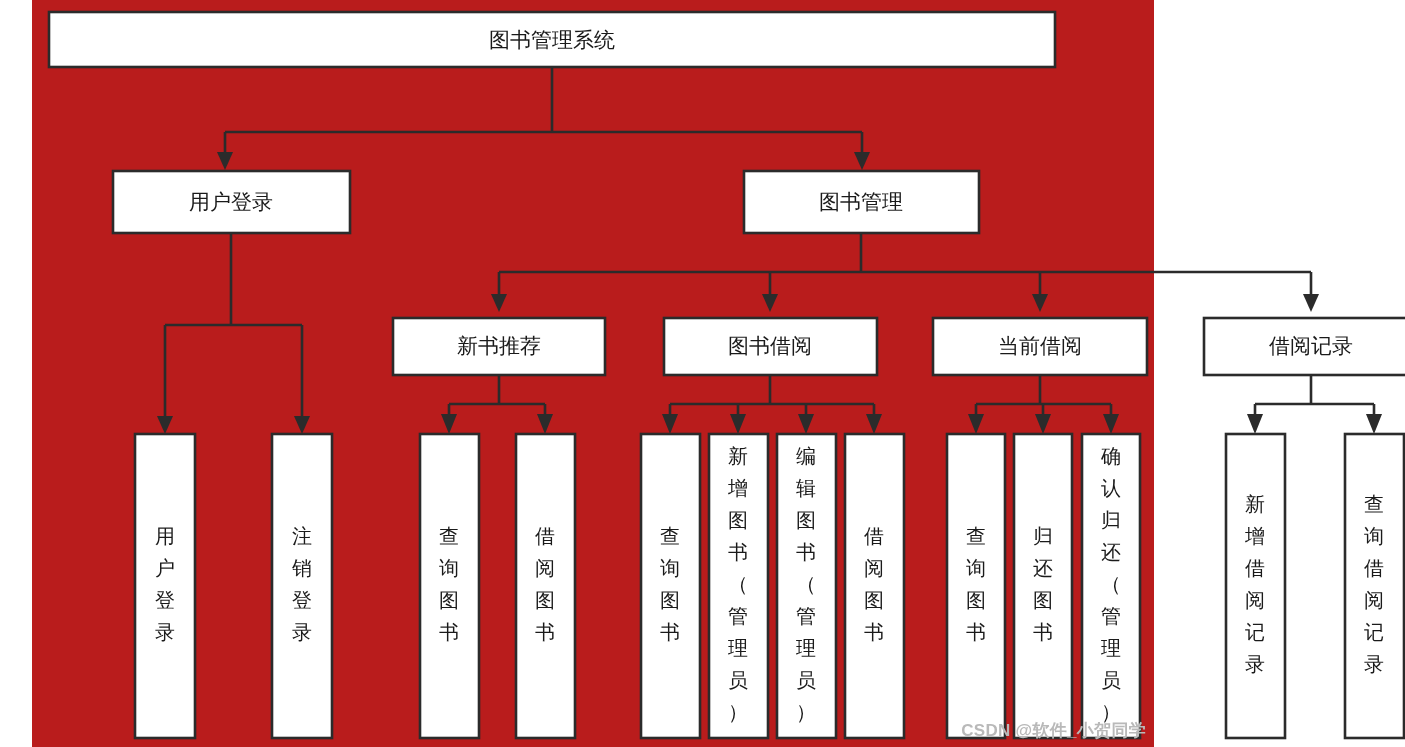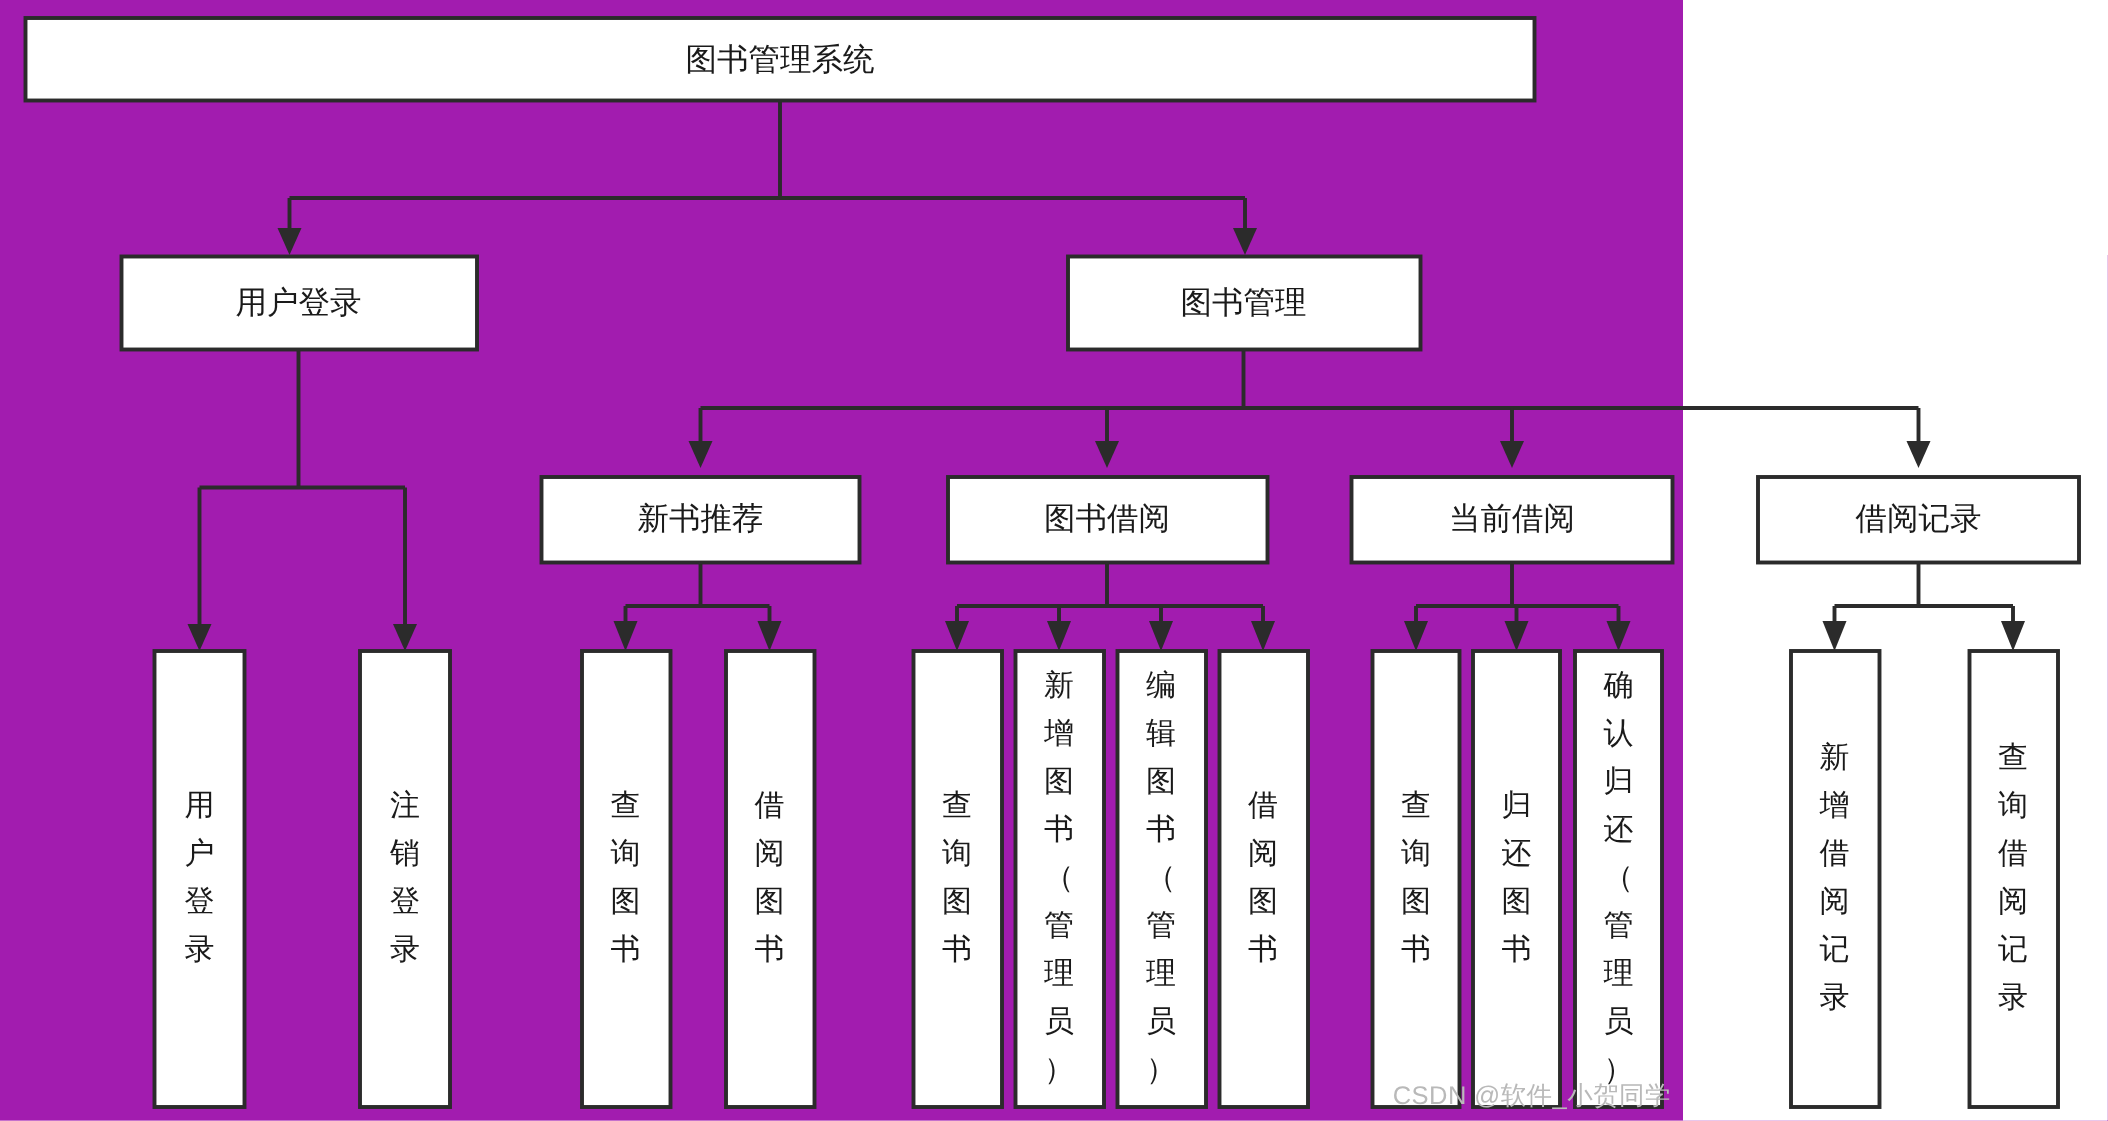--- a/index.html
+++ b/index.html
@@ -10,21 +10,22 @@
   body {
     width: 1405px;
     height: 747px;
     font-family: "Liberation Sans", "DejaVu Sans", sans-serif;
     overflow: hidden;
   }
   #diagram-root {
     position: relative;
     width: 1122px;
     height: 747px;
-    background: #a21caf;
+    background: #b91c1c;
+    margin-left: 32px;
   }
   svg.tree {
     position: absolute;
     left: 0;
     top: 0;
     width: 1405px;
     height: 747px;
     display: block;
   }
   .node-box {
@@ -55,20 +56,21 @@
   .watermark {
     position: absolute;
     right: 8px;
     bottom: 5px;
     color: #b9b9b9;
     font-size: 17px;
     font-family: "Liberation Sans", "DejaVu Sans", sans-serif;
     letter-spacing: 0.3px;
     white-space: nowrap;
     user-select: none;
+    font-weight: bold;
   }
 </style>
 </head>
 <body>
 
 <div id="diagram-root">
 
   <svg class="tree" viewBox="0 0 1405 747">
     <defs>
       <marker id="arrow" markerWidth="11" markerHeight="11" refX="1.2" refY="5" orient="auto" markerUnits="userSpaceOnUse">

